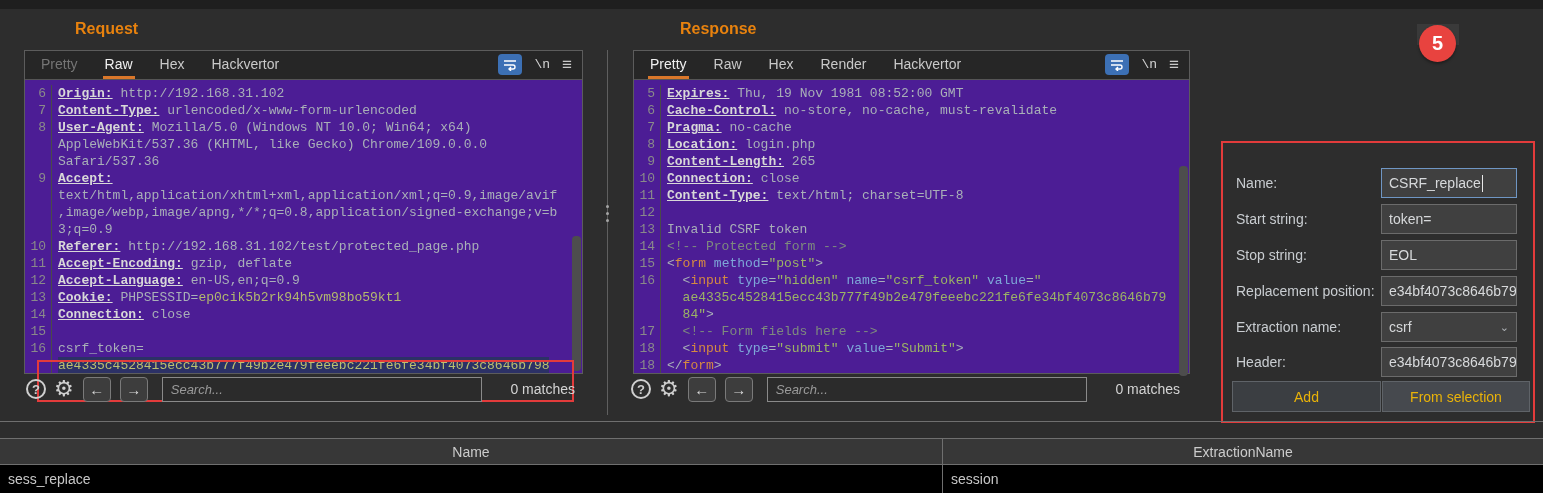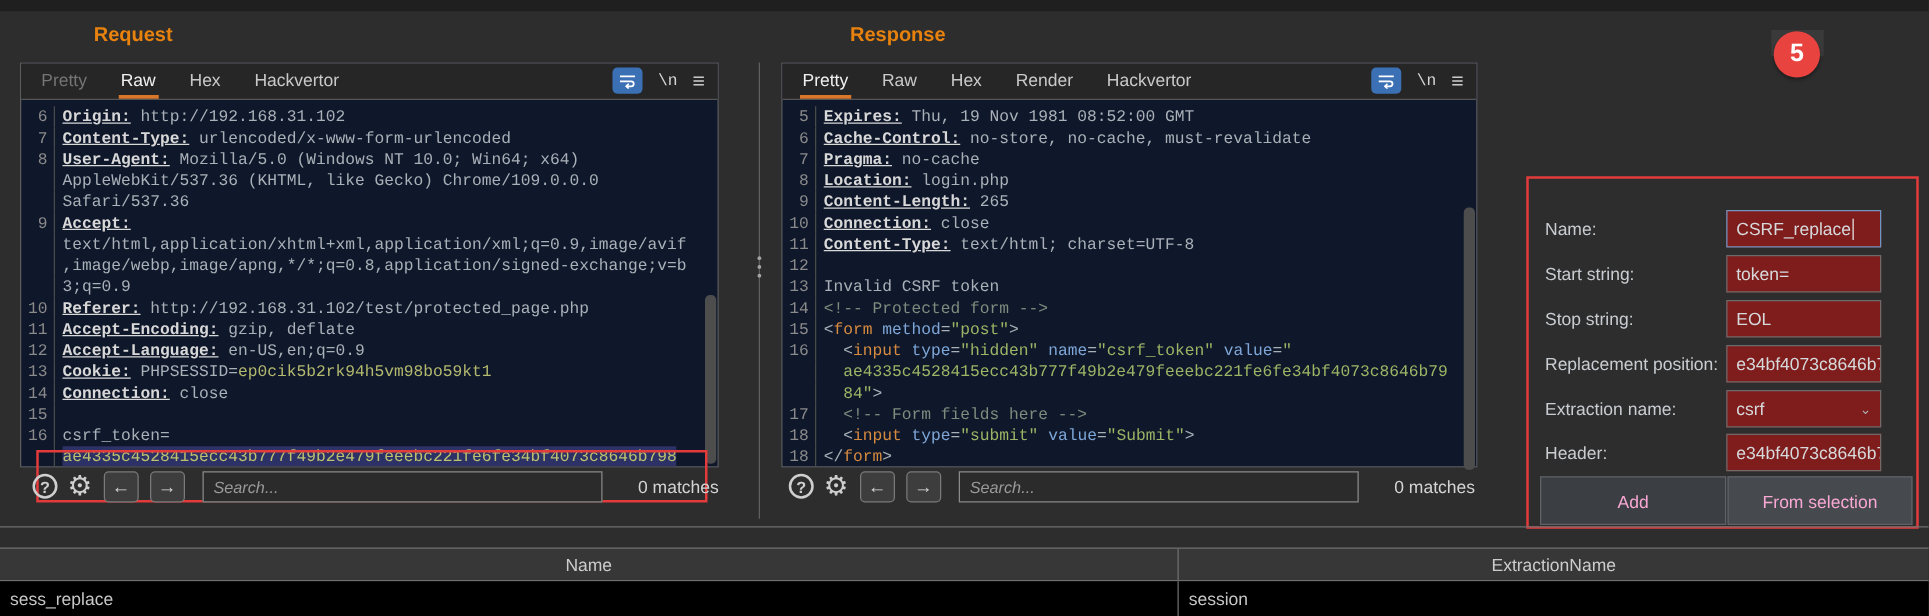--- a/index.html
+++ b/index.html
@@ -4,21 +4,21 @@
 <style>
   * { margin:0; padding:0; box-sizing:border-box; }
   html,body { width:1543px; height:493px; background:#2d2d2d; overflow:hidden;
               font-family:"Liberation Sans", sans-serif; }
   .abs { position:absolute; }
   #stage { position:relative; width:1543px; height:493px; }
   #top-strip { left:0; top:0; width:1543px; height:9px; background:#1f1f1f; }
 
   .panel-title { font-size:16px; font-weight:bold; color:#e8820e; }
 
-  .editor-panel { background:#0f172a; border:1px solid #5c5c5c; }
+  .editor-panel { background:#4c1d95; border:1px solid #5c5c5c;margin-left:8px; }
   .tab-row { height:29px; background:#262626; border-bottom:1px solid #555;
              display:flex; align-items:center; padding-left:16px; gap:27px; position:relative; }
   .tab { font-size:14px; color:#c9c9c9; height:28px; line-height:26px; cursor:default; position:relative; }
   .tab.active { color:#f0f0f0; }
   .tab.active::after { content:""; position:absolute; left:-2px; right:-2px; bottom:0;
                        height:3px; background:#d9772a; }
   .tab.disabled { color:#757575; }
   .tab-icons { position:absolute; right:10px; top:3px; display:flex; align-items:center; gap:12px; }
   .wrap-icon { width:24px; height:21px; background:#3c70b5; border-radius:4px;
                display:flex; align-items:center; justify-content:center; }
@@ -56,27 +56,27 @@
   .search-box::placeholder { color:#9a9a9a; font-style:italic; }
   .matches { color:#d4d4d4; font-size:14px; margin-left:auto; }
 
   #splitter-line { left:607px; top:50px; width:1px; height:365px; background:#5f5f5f; }
   .split-dot { width:3px; height:3px; border-radius:50%; background:#a5a5a5; position:absolute; left:-1px; }
 
   
   #extractor-box { left:1221px; top:141px; width:314px; height:282px; }
   .form-row { position:absolute; left:1236px; width:296px; height:30px; display:flex; align-items:center; }
   .form-label { color:#c9cdd1; font-size:14px; width:145px; }
-  .form-input { width:124px; height:30px; background:#7f1d1d; border:1px solid #6b6b6b;
+  .form-input { width:136px; height:30px; background:#404040; border:1px solid #6b6b6b;
                 color:#d7d9db; font-size:14px; padding:12px 7px; display:flex; align-items:center;
                 overflow:hidden; white-space:nowrap; position:relative; }
   .form-input.focused { border:1px solid #6f96c4; }
   .caret { display:inline-block; width:1px; height:17px; background:#e8e8e8; margin-left:1px; }
   .chevron { position:absolute; right:7px; color:#aeb2b6; font-size:11px; }
-  .form-btn { height:39px; background:#3b3e42; border:1px solid #5f6368; color:#f9a8d4;
+  .form-btn { height:31px; background:#3b3e42; border:1px solid #5f6368; color:#eab308;
               font-size:14px; display:flex; align-items:center; justify-content:center; }
   .form-btn.alt { background:#46494e; }
 
   
   #badge-back { left:1417px; top:24px; width:42px; height:21px; background:#3a3a3a; }
   #badge { left:1419px; top:25px; width:37px; height:37px; border-radius:50%;
            background:#e8433f; color:#ffffff; font-size:20px; font-weight:bold;
            display:flex; align-items:center; justify-content:center;
            box-shadow:0 2px 3px rgba(0,0,0,0.35); }
 

